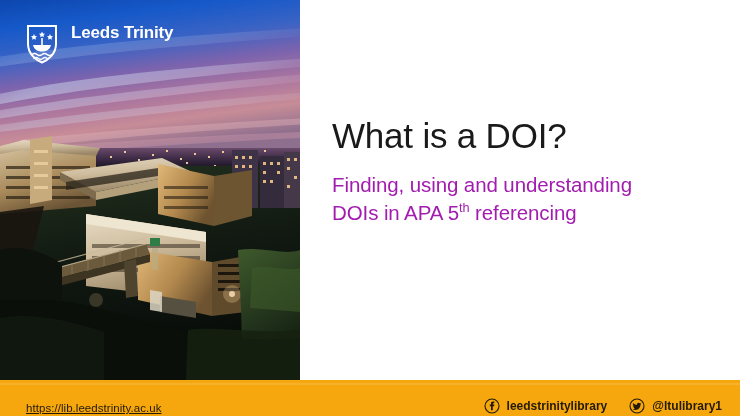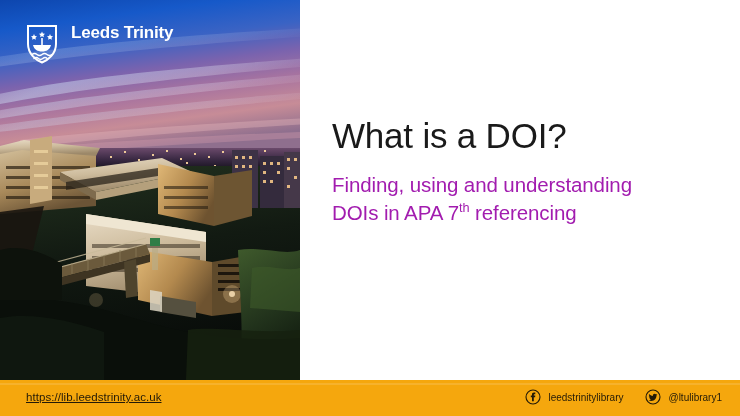--- a/index.html
+++ b/index.html
@@ -105,21 +105,21 @@
 
   
   .footer {
     position: absolute;
     left: 0;
     bottom: 0;
     width: 740px;
     height: 36px;
     background: #f5a70d;
     display: flex;
-    align-items: center;
+    align-items: flex-end;
     box-sizing: border-box;
     padding: 0 18px 2px 26px;
   }
   .footer-band {
     position: absolute;
     left: 0;
     top: 3px;
     width: 740px;
     height: 2px;
     background: rgba(255, 255, 255, 0.13);
@@ -142,23 +142,24 @@
     align-items: center;
     gap: 7px;
   }
   .social-icon {
     width: 16px;
     height: 16px;
     display: block;
     flex: 0 0 auto;
   }
   .social-label {
-    font-size: 10px;
+    font-size: 12px;
     color: #231a07;
     white-space: nowrap;
+    font-weight: bold;
   }
 </style>
 </head>
 <body>
 
 <div class="slide">
 
   <div class="photo-panel">
     <svg class="photo-svg" viewBox="0 0 300 380" preserveAspectRatio="none">
       <defs>
@@ -391,21 +392,21 @@
     </svg>
     <span class="logo-words">
       <span>Leeds Trinity</span>
     </span>
   </div>
 
   <div class="content">
     <h1 class="title">What is a DOI?</h1>
     <p class="subtitle">
       <span>Finding, using and understanding</span><br>
-      <span>DOIs in APA 7</span><sup>th</sup><span> referencing</span>
+      <span>DOIs in APA 5</span><sup>th</sup><span> referencing</span>
     </p>
   </div>
 
   <div class="footer">
     <div class="footer-band"></div>
 
     <a class="footer-url" href="#">https://lib.leedstrinity.ac.uk</a>
 
     <div class="socials">
 

